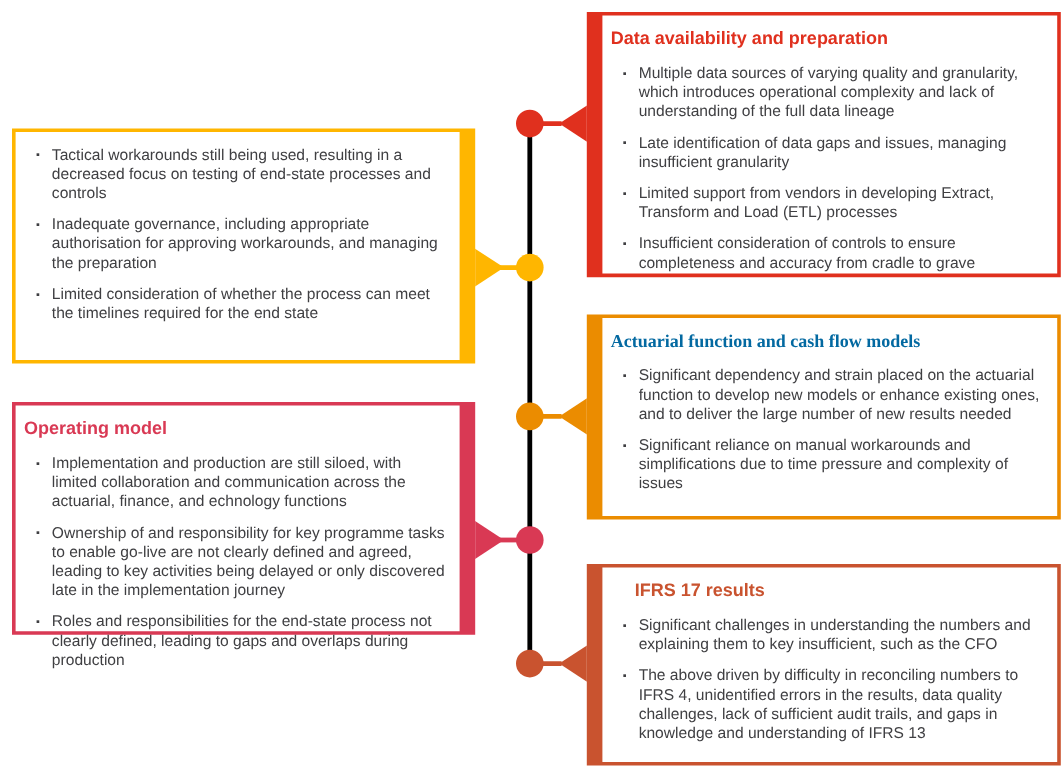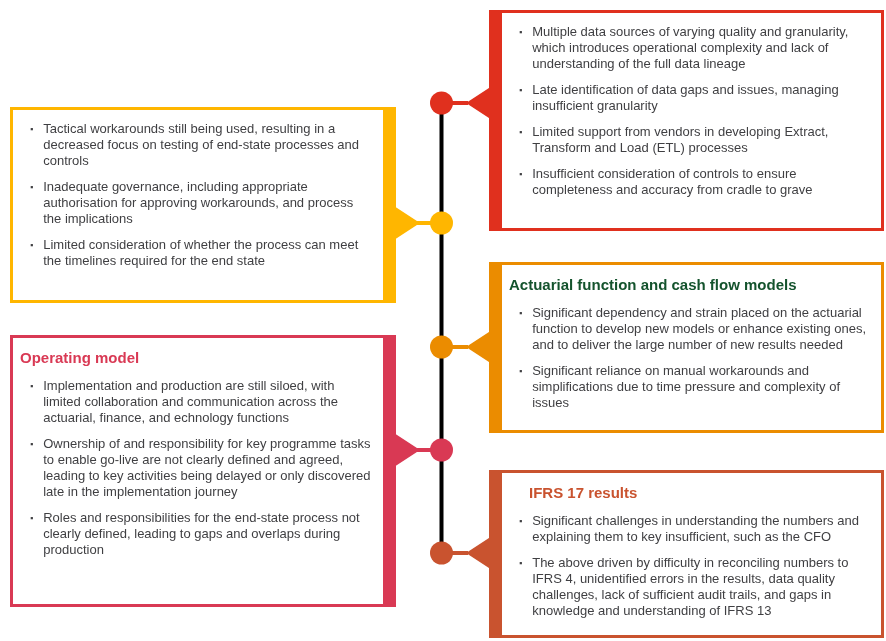--- a/index.html
+++ b/index.html
@@ -77,20 +77,21 @@
     <polygon points="394,433 394,467 420,450" style="fill: rgb(217, 57, 84);"></polygon>
     <circle cx="441.5" cy="450" r="11.5" style="fill: rgb(217, 57, 84);"></circle>
 
     <line x1="441.5" y1="553" x2="468" y2="553" stroke-width="4" style="stroke: rgb(201, 83, 47);"></line>
     <polygon points="492,536 492,570 466,553" style="fill: rgb(201, 83, 47);"></polygon>
     <circle cx="441.5" cy="553" r="11.5" style="fill: rgb(201, 83, 47);"></circle>
   </svg>
 
   <div class="box right" style="left: 489px; top: 10px; width: 395px; height: 221px; --accent: #E0301E;">
     <div class="box-inner">
+      <h2 class="box-title" style="color: rgb(224, 48, 30);">Data availability and preparation</h2>
       <ul class="bullets">
         <li class="bullet">
           <span class="marker">▪</span>
           <span class="bullet-text">Multiple data sources of varying quality and granularity, which introduces operational complexity and lack of understanding of the full data lineage</span>
         </li>
         <li class="bullet">
           <span class="marker">▪</span>
           <span class="bullet-text">Late identification of data gaps and issues, managing insufficient granularity</span>
         </li>
         <li class="bullet">
@@ -107,47 +108,47 @@
 
   <div class="box left" style="left: 10px; top: 107px; width: 386px; height: 196px; --accent: #FFB600;">
     <div class="box-inner">
       <ul class="bullets">
         <li class="bullet">
           <span class="marker">▪</span>
           <span class="bullet-text">Tactical workarounds still being used, resulting in a decreased focus on testing of end-state processes and controls</span>
         </li>
         <li class="bullet">
           <span class="marker">▪</span>
-          <span class="bullet-text">Inadequate governance, including appropriate authorisation for approving workarounds, and process the implications</span>
+          <span class="bullet-text">Inadequate governance, including appropriate authorisation for approving workarounds, and managing the preparation</span>
         </li>
         <li class="bullet">
           <span class="marker">▪</span>
           <span class="bullet-text">Limited consideration of whether the process can meet the timelines required for the end state</span>
         </li>
       </ul>
     </div>
   </div>
 
   <div class="box right" style="left: 489px; top: 262px; width: 395px; height: 171px; --accent: #EB8C00;">
     <div class="box-inner">
-      <h2 class="box-title" style="color: #14532d;">Actuarial function and cash flow models</h2>
+      <h2 class="box-title" style="color: #0369a1; font-family: Liberation Serif, serif;">Actuarial function and cash flow models</h2>
       <ul class="bullets">
         <li class="bullet">
           <span class="marker">▪</span>
           <span class="bullet-text">Significant dependency and strain placed on the actuarial function to develop new models or enhance existing ones, and to deliver the large number of new results needed</span>
         </li>
         <li class="bullet">
           <span class="marker">▪</span>
           <span class="bullet-text">Significant reliance on manual workarounds and simplifications due to time pressure and complexity of issues</span>
         </li>
       </ul>
     </div>
   </div>
 
-  <div class="box left" style="left: 10px; top: 335px; width: 386px; height: 272px; --accent: #D93954;">
+  <div class="box left" style="left: 10px; top: 335px; width: 386px; height: 194px; --accent: #D93954;">
     <div class="box-inner">
       <h2 class="box-title" style="color: rgb(217, 57, 84);">Operating model</h2>
       <ul class="bullets">
         <li class="bullet">
           <span class="marker">▪</span>
           <span class="bullet-text">Implementation and production are still siloed, with limited collaboration and communication across the actuarial, finance, and echnology functions</span>
         </li>
         <li class="bullet">
           <span class="marker">▪</span>
           <span class="bullet-text">Ownership of and responsibility for key programme tasks to enable go-live are not clearly defined and agreed, leading to key activities being delayed or only discovered late in the implementation journey</span>

